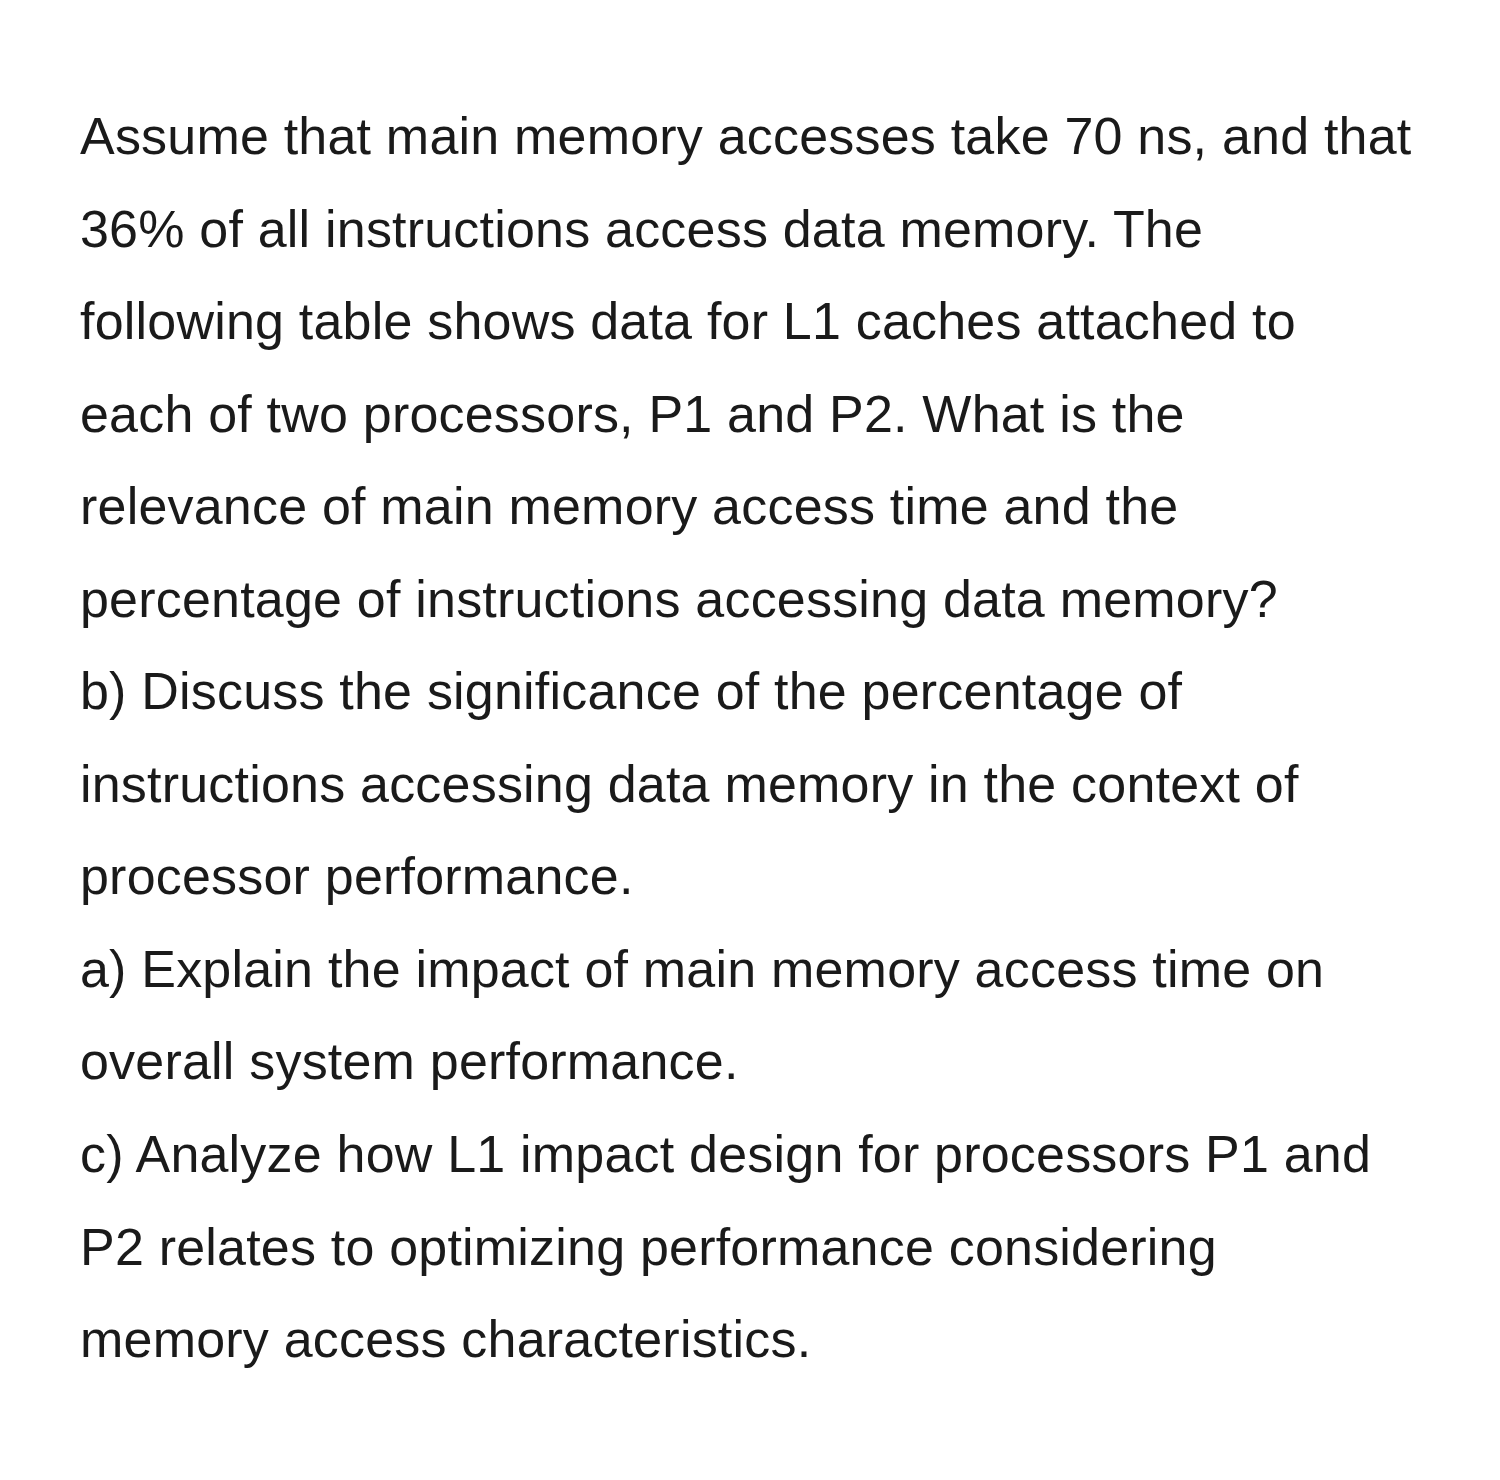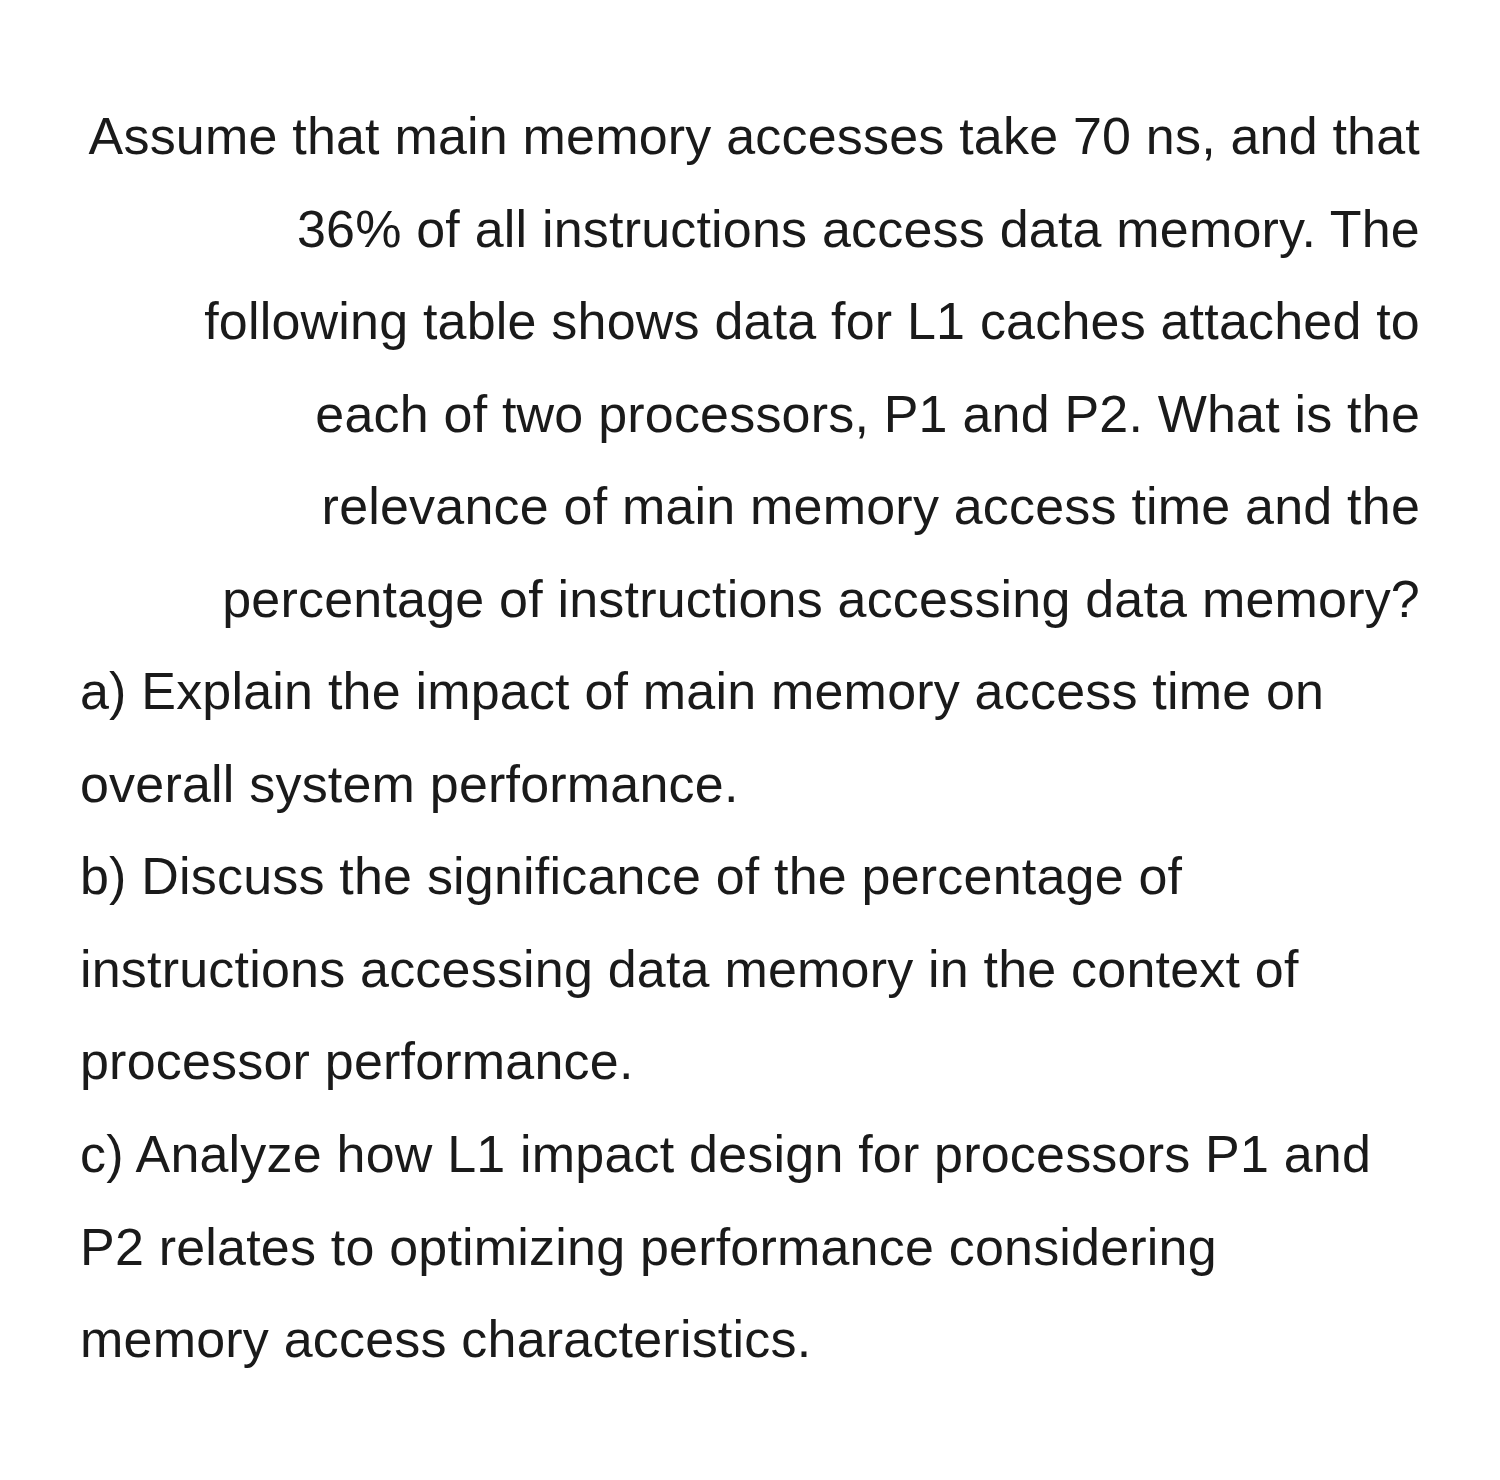--- a/index.html
+++ b/index.html
@@ -16,31 +16,30 @@
     .document {
       padding: 90px 80px 80px 80px;
       width: 100%;
     }
     .paragraph {
       font-size: 52px;
       line-height: 1.78;
       color: #1a1a1a;
       letter-spacing: 0.2px;
       font-weight: 400;
-      text-align: right;
     }
     .question-item {
       font-size: 52px;
       line-height: 1.78;
       color: #1a1a1a;
       letter-spacing: 0.2px;
       font-weight: 400;
     }
   </style>
 </head>
 <body>
 
 <div class="document">
   <div class="paragraph">Assume that main memory accesses take 70 ns, and that 36% of all instructions access data memory. The following table shows data for L1 caches attached to each of two processors, P1 and P2. What is the relevance of main memory access time and the percentage of instructions accessing data memory?</div>
+  <div class="question-item">b) Discuss the significance of the percentage of instructions accessing data memory in the context of processor performance.</div>
   <div class="question-item">a) Explain the impact of main memory access time on overall system performance.</div>
-  <div class="question-item">b) Discuss the significance of the percentage of instructions accessing data memory in the context of processor performance.</div>
   <div class="question-item">c) Analyze how L1 impact design for processors P1 and P2 relates to optimizing performance considering memory access characteristics.</div>
 </div>
 
 </body></html>

